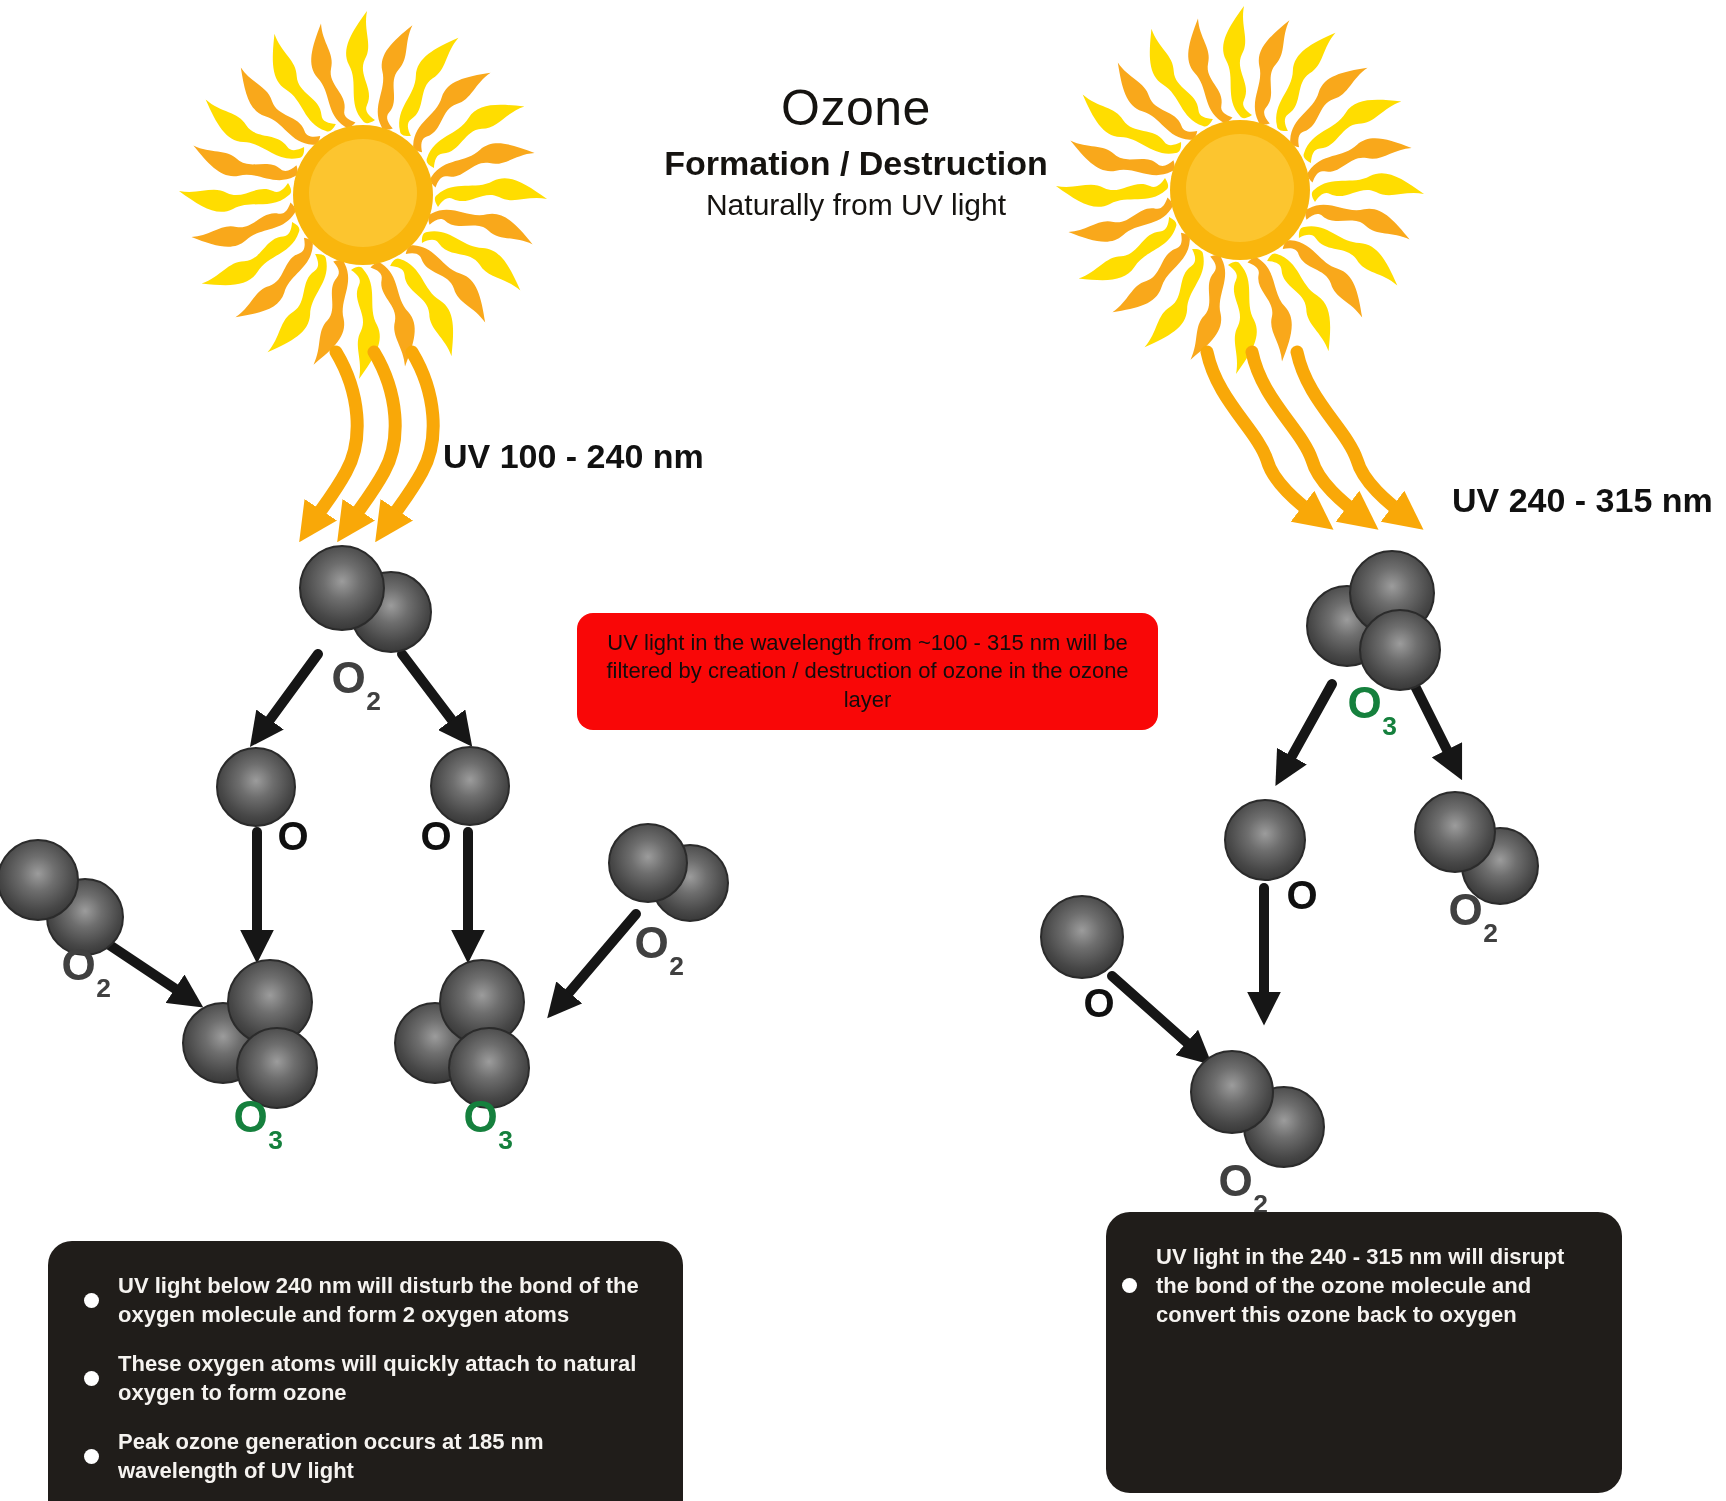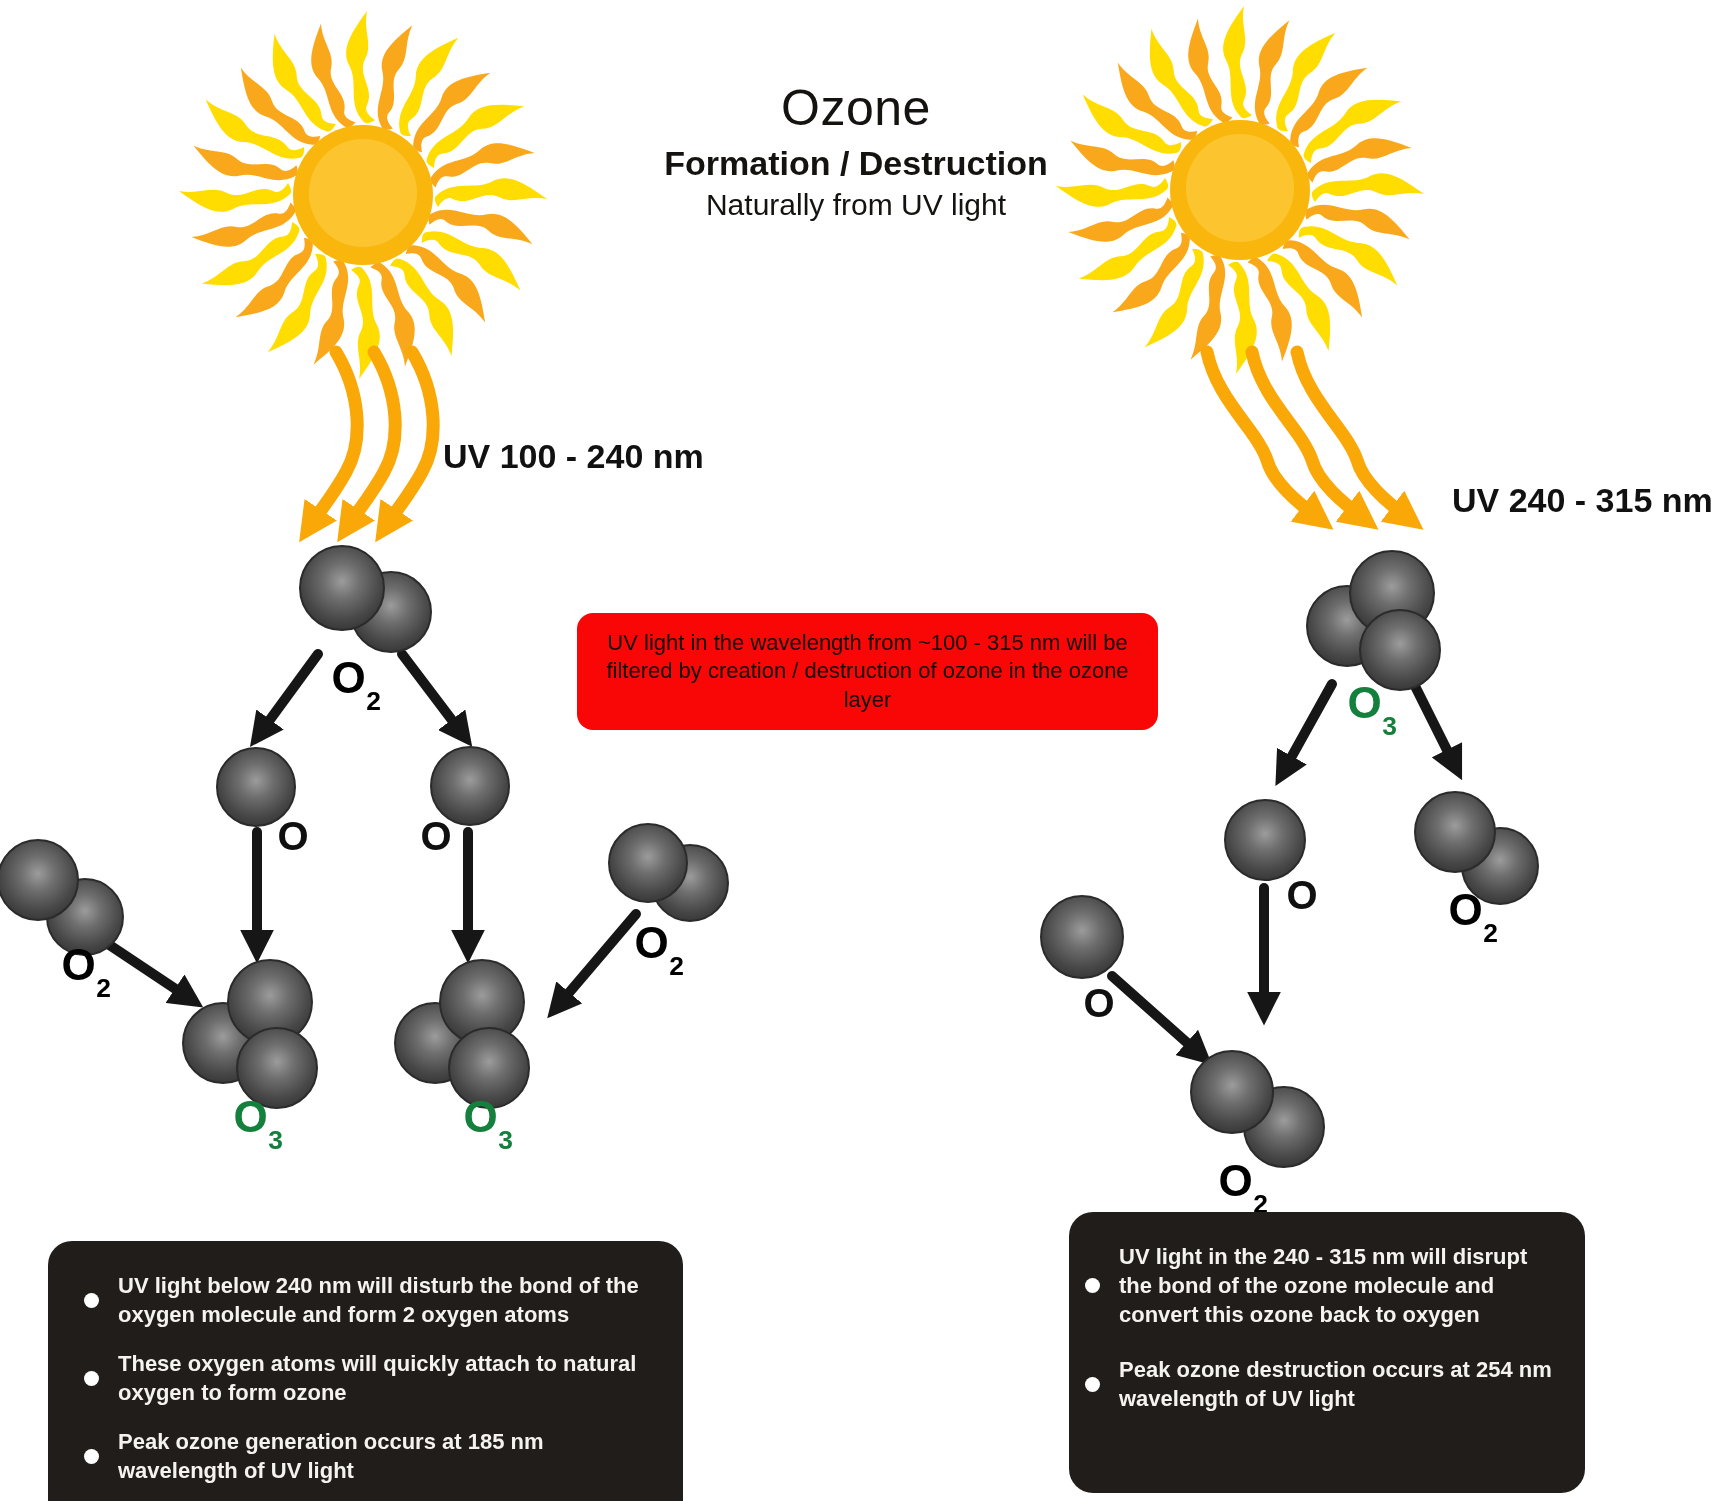--- a/index.html
+++ b/index.html
@@ -21,29 +21,29 @@
   
   .callout{position:absolute;left:577px;top:613px;width:581px;height:117px;
            background:#f90707;border-radius:16px;display:flex;align-items:center;justify-content:center;
            text-align:center;box-sizing:border-box;padding:8px 24px;}
   .callout p{margin:0;font-size:22px;font-weight:400;color:#140c0c;line-height:1.28;}
 
   
   .chem{position:absolute;transform:translate(-50%,-50%);font-weight:700;font-size:44px;white-space:nowrap;}
   .chem sub{font-size:0.60em;position:relative;top:0.28em;left:0.02em;}
   .chem.small{font-size:40px;}
-  .c-blue{color:#000000;}
+  .c-blue{color:#404040;}
   .c-red{color:#15803d;}
   .c-black{color:#101010;}
 
   
   .note-box{position:absolute;background:#201d1a;border-radius:24px;box-sizing:border-box;
             padding:30px 24px 0 36px;color:#f5f3f0;}
   .note-left{left:48px;top:1241px;width:635px;height:340px;}
-  .note-right{left:1069px;top:1212px;width:516px;height:281px;padding-left:16px;}
+  .note-right{left:1106px;top:1212px;width:516px;height:281px;padding-left:16px;}
   .bullet{display:flex;align-items:center;margin-bottom:20px;}
   .dot{flex:0 0 15px;width:15px;height:15px;border-radius:50%;background:#ffffff;margin-right:19px;}
   .bullet p{margin:0;font-size:22px;font-weight:700;line-height:1.32;}
 </style>
 </head>
 <body>
 
 <div class="stage">
 
   <svg class="layer" width="1726" height="1501" viewBox="0 0 1726 1501">
@@ -227,19 +227,15 @@
       <span class="dot"></span>
       <p>Peak ozone generation occurs at 185 nm wavelength of UV light</p>
     </div>
   </div>
 
   <div class="note-box note-right">
     <div class="bullet">
       <span class="dot"></span>
       <p>UV light in the 240 - 315 nm will disrupt the bond of the ozone molecule and convert this ozone back to oxygen</p>
     </div>
-    <div class="bullet" style="margin-top:26px">
-      <span class="dot"></span>
-      <p>Peak ozone destruction occurs at 254 nm wavelength of UV light</p>
-    </div>
   </div>
 
 </div>
 
 </body></html>

